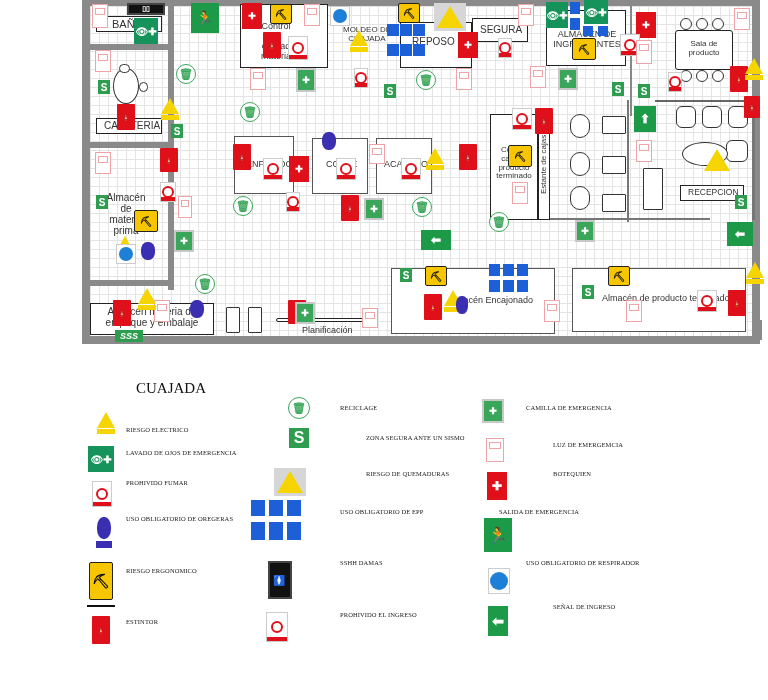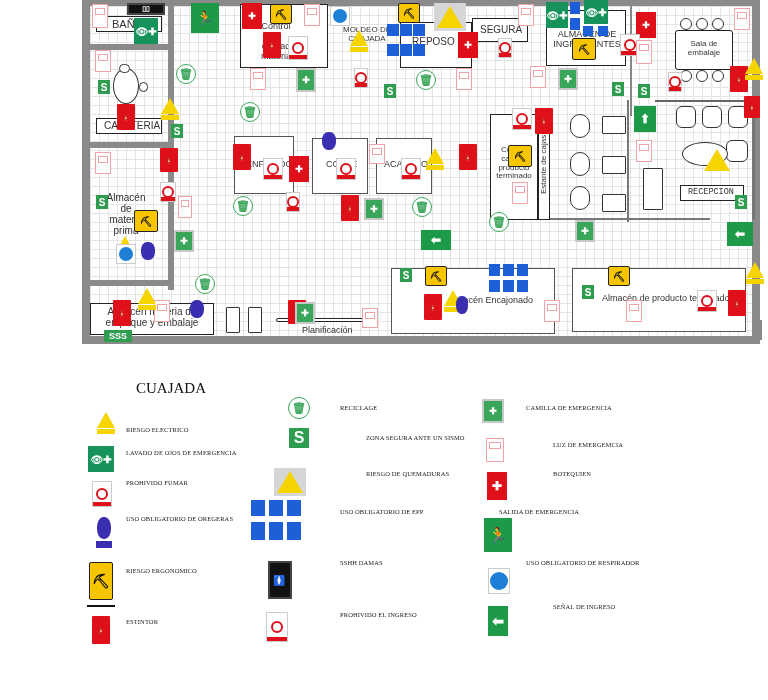--- a/index.html
+++ b/index.html
@@ -76,21 +76,21 @@
 <div class="rlabel" style="left:412px;top:36px;font-size:10px;">REPOSO</div>
 
 <div class="room" style="left:472px;top:18px;width:56px;height:24px;"></div>
 <div class="rlabel" style="left:480px;top:24px;font-size:10px;">SEGURA</div>
 
 <div class="room" style="left:546px;top:10px;width:80px;height:56px;"></div>
 <div class="rlabel" style="left:552px;top:30px;width:70px;font-size:9px;">ALMACEN DE INGREDIENTES</div>
 <div class="wall" style="left:630px;top:6px;width:2px;height:110px;background:#888;"></div>
 
 <div class="room" style="left:675px;top:30px;width:58px;height:40px;border-radius:3px;"></div>
-<div class="rlabel" style="left:680px;top:40px;width:48px;font-size:8px;">Sala de embalaje</div>
+<div class="rlabel" style="left:680px;top:40px;width:48px;font-size:8px;">Sala de producto</div>
 <div class="furn" style="left:680px;top:18px;width:12px;height:12px;"></div>
 <div class="furn" style="left:696px;top:18px;width:12px;height:12px;"></div>
 <div class="furn" style="left:712px;top:18px;width:12px;height:12px;"></div>
 <div class="furn" style="left:680px;top:70px;width:12px;height:12px;"></div>
 <div class="furn" style="left:696px;top:70px;width:12px;height:12px;"></div>
 <div class="furn" style="left:712px;top:70px;width:12px;height:12px;"></div>
 <div class="wall" style="left:655px;top:100px;width:100px;height:2px;background:#666;"></div>
 
 <div class="room light" style="left:234px;top:136px;width:60px;height:58px;"></div>
 <div class="rlabel" style="left:246px;top:160px;font-size:9px;">ENFRIADO</div>
@@ -113,21 +113,21 @@
 <div class="wall" style="left:627px;top:100px;width:2px;height:122px;background:#777;"></div>
 <div class="wall" style="left:550px;top:218px;width:160px;height:2px;background:#777;"></div>
 
 <div class="furn" style="left:676px;top:106px;width:20px;height:22px;"></div>
 <div class="furn" style="left:702px;top:106px;width:20px;height:22px;"></div>
 <div class="furn" style="left:728px;top:106px;width:20px;height:22px;"></div>
 <div class="furn" style="left:726px;top:140px;width:22px;height:22px;"></div>
 <div class="furn" style="left:682px;top:142px;width:46px;height:24px;border-radius:50%;"></div>
 <div class="furn" style="left:643px;top:168px;width:20px;height:42px;border-radius:1px;"></div>
 <div class="room" style="left:680px;top:185px;width:64px;height:16px;"></div>
-<div class="rlabel" style="left:688px;top:188px;font-size:8.5px;font-family:Liberation Mono, monospace;">RECEPCION</div>
+<div class="rlabel" style="left:688px;top:188px;font-size:8.5px;">RECEPCION</div>
 <div class="wall" style="left:752px;top:100px;width:3px;height:120px;background:#777;"></div>
 
 <div class="room" style="left:276px;top:318px;width:98px;height:4px;border-radius:2px;"></div>
 <div class="rlabel" style="left:302px;top:326px;font-size:9px;">Planificación</div>
 
 <div class="room light" style="left:391px;top:268px;width:164px;height:66px;"></div>
 <div class="rlabel" style="left:448px;top:296px;font-size:9px;">Almacén Encajonado</div>
 <div class="room light" style="left:572px;top:268px;width:174px;height:64px;"></div>
 <div class="rlabel" style="left:602px;top:294px;font-size:9px;white-space:nowrap;">Almacén de producto terminado</div>
 <div class="wall" style="left:756px;top:320px;width:6px;height:20px;"></div>
@@ -237,21 +237,21 @@
 
 <div class="sign seg" style="left:98px;top:80px;width:12px;height:14px;">S</div>
 <div class="sign seg" style="left:171px;top:124px;width:12px;height:14px;">S</div>
 <div class="sign seg" style="left:384px;top:84px;width:12px;height:14px;">S</div>
 <div class="sign seg" style="left:612px;top:82px;width:12px;height:14px;">S</div>
 <div class="sign seg" style="left:638px;top:84px;width:12px;height:14px;">S</div>
 <div class="sign seg" style="left:96px;top:195px;width:12px;height:14px;">S</div>
 <div class="sign seg" style="left:735px;top:195px;width:12px;height:14px;">S</div>
 <div class="sign seg" style="left:400px;top:268px;width:12px;height:14px;">S</div>
 <div class="sign seg" style="left:582px;top:285px;width:12px;height:14px;">S</div>
-<div class="sign seg" style="left:104px;top:330px;width:28px;height:12px;font-size:9px;">SSS</div>
+<div class="sign seg" style="left:115px;top:330px;width:28px;height:12px;font-size:9px;font-style:italic;">SSS</div>
 
 <div class="sign eye" style="left:134px;top:18px;width:24px;height:26px;">👁✚</div>
 <div class="sign eye" style="left:546px;top:2px;width:22px;height:26px;">👁✚</div>
 <div class="sign eye" style="left:584px;top:0;width:24px;height:24px;">👁✚</div>
 
 <div class="sign salida" style="left:191px;top:3px;width:28px;height:30px;">🏃</div>
 <div class="sign exit" style="left:421px;top:230px;width:30px;height:20px;">⬅</div>
 <div class="sign exit" style="left:727px;top:222px;width:26px;height:24px;">⬅</div>
 <div class="sign exit" style="left:634px;top:106px;width:22px;height:26px;">⬆</div>
 

